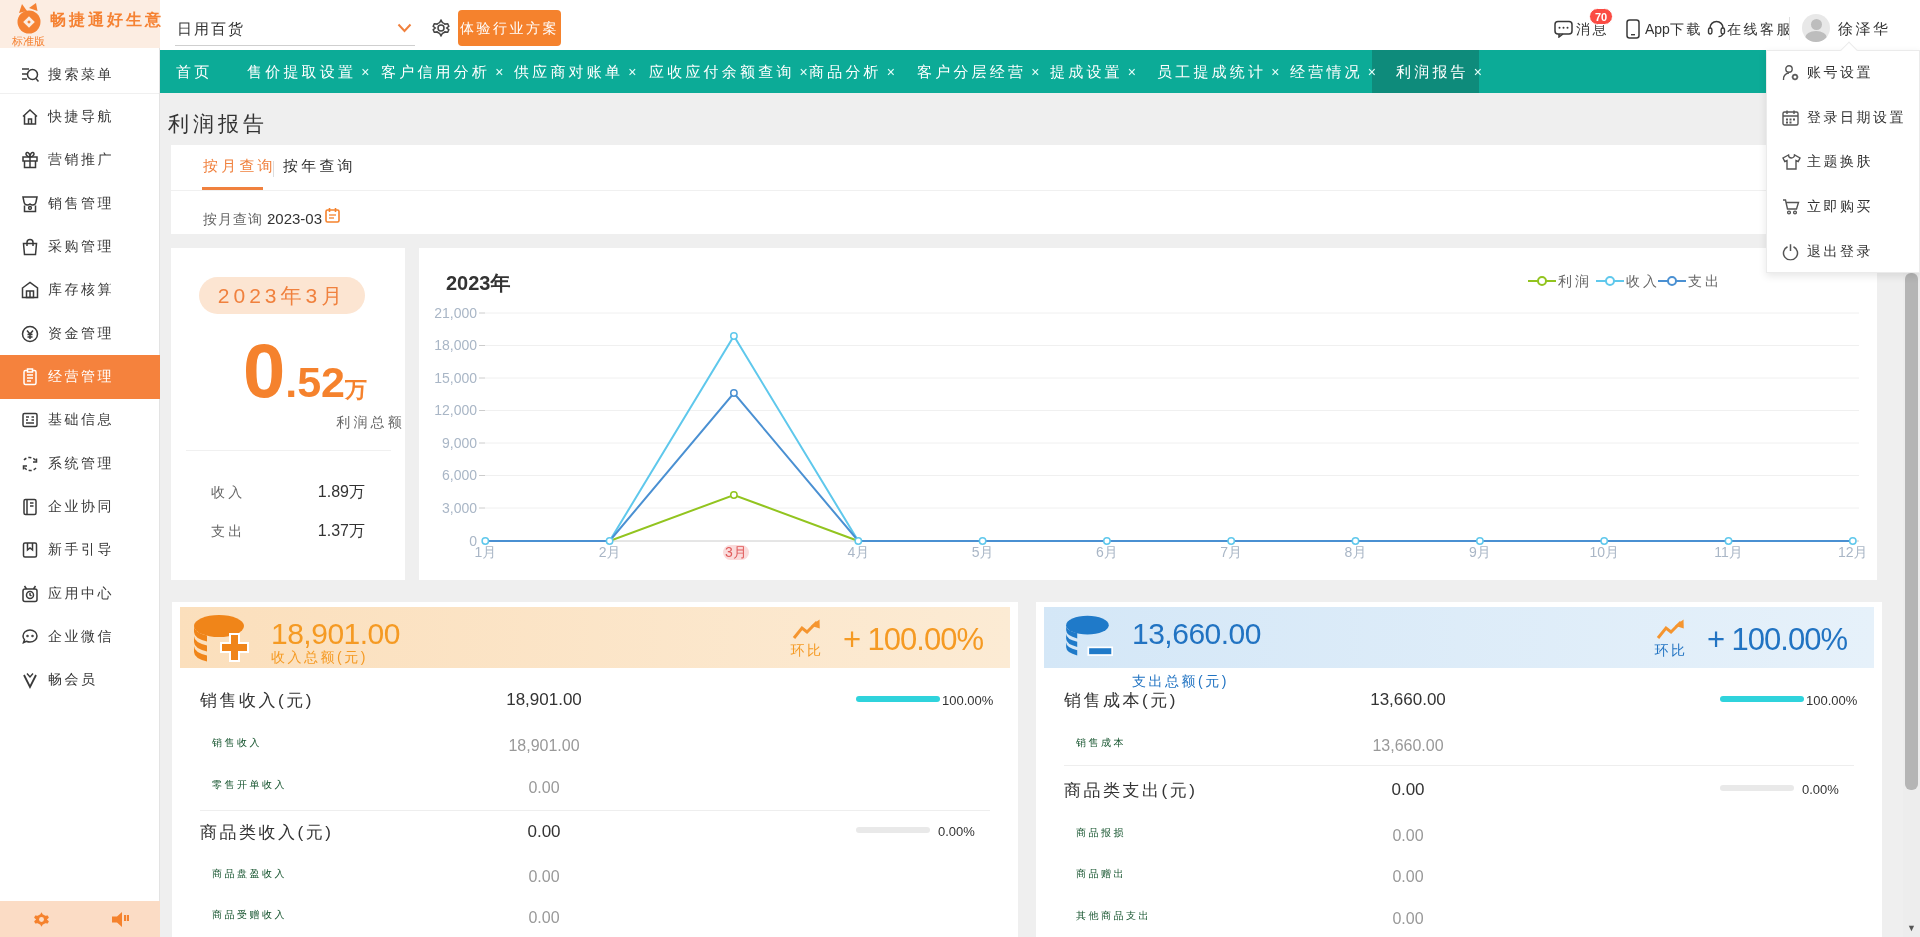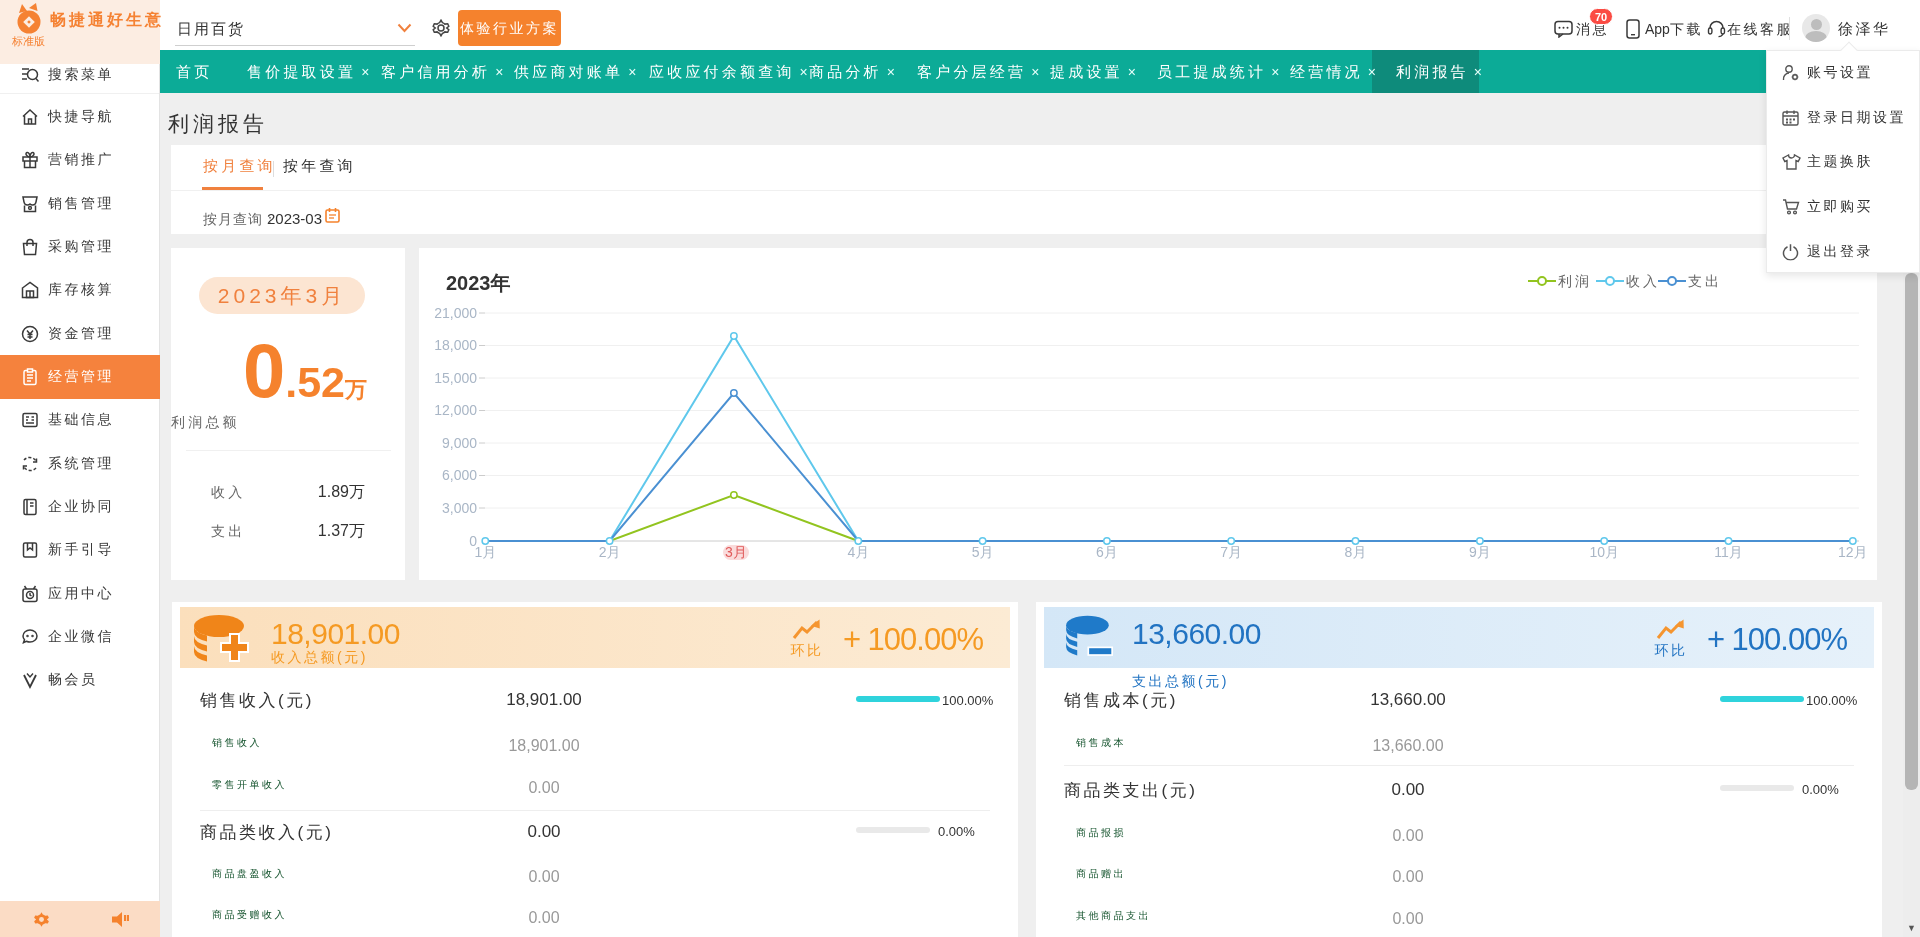--- a/index.html
+++ b/index.html
@@ -4,21 +4,21 @@
 <style>
 * { margin:0; padding:0; box-sizing:border-box; }
 html,body { width:1920px; height:937px; overflow:hidden; }
 body { font-family:"Liberation Sans", sans-serif; background:#EFEFEF; position:relative; color:#333; }
 .abs { position:absolute; }
 .ls2 { letter-spacing:2.5px; }
 .ls3 { letter-spacing:3.2px; }
 
 
 #sidebar { position:absolute; left:0; top:0; width:160px; height:937px; background:#fff; border-right:1px solid #E3E3E3; z-index:5; }
-#logo { position:absolute; left:0; top:0; width:160px; height:64px; background:#FCEDE2; }
+#logo { position:absolute; left:0; top:0; width:160px; height:48px; background:#FCEDE2; }
 #logo .t1 { position:absolute; left:50px; top:10px; font-size:16px; font-weight:bold; color:#F58233; letter-spacing:3px; white-space:nowrap; }
 #logo .t2 { position:absolute; left:12px; top:34px; font-size:11px; color:#F58233; }
 .mitem { position:absolute; left:0; width:160px; height:44px; }
 .mitem .txt { position:absolute; left:48px; top:50%; transform:translateY(-50%); font-size:14px; color:#3A3A3A; letter-spacing:2.5px; white-space:nowrap; }
 .mitem svg { position:absolute; left:21px; top:50%; transform:translateY(-50%); }
 .mitem.active { background:#F5823D;padding-left:36px; }
 .mitem.active .txt { color:#fff; }
 #sbbottom { position:absolute; left:0; top:901px; width:160px; height:36px; background:#FBDCC5; }
 
 
@@ -87,21 +87,21 @@
     <line x1="4" y1="8" x2="11" y2="8" stroke="#F5822D" stroke-width="1.3"></line>
     <line x1="4" y1="11" x2="9" y2="11" stroke="#F5822D" stroke-width="1.3"></line>
   </svg>
 </div>
 
 <div class="card" id="sumcard">
   <div class="abs" style="left:28px;top:29px;width:166px;height:37px;border-radius:18.5px;background:#FCE5D2;text-align:center;line-height:37px;font-size:21px;color:#F0813E;"><span style="letter-spacing:4px">2023年3月</span></div>
   <div class="abs" style="left:17px;top:85px;width:234px;text-align:center;color:#F5822D;font-weight:bold;line-height:1;">
     <span style="font-size:76px;">0</span><span style="font-size:43px;">.52</span><span style="font-size:22px;">万</span>
   </div>
-  <div class="abs" style="left:0;top:166px;width:234px;text-align:left;font-size:14px;color:#666;"><span class="ls3">利润总额</span></div>
+  <div class="abs" style="left:0;top:166px;width:234px;text-align:right;font-size:14px;color:#666;"><span class="ls3">利润总额</span></div>
   <div class="abs" style="left:15px;top:202px;width:205px;height:1px;background:#F0F0F0;"></div>
   <div class="abs" style="left:40px;top:236px;font-size:14px;color:#666;"><span class="ls3">收入</span></div>
   <div class="abs" style="left:94px;top:234px;width:100px;text-align:right;font-size:16px;color:#333;">1.89万</div>
   <div class="abs" style="left:40px;top:275px;font-size:14px;color:#666;"><span class="ls3">支出</span></div>
   <div class="abs" style="left:94px;top:273px;width:100px;text-align:right;font-size:16px;color:#333;">1.37万</div>
 </div>
 
 <div class="card" id="chartcard">
   <svg width="1458" height="332" viewBox="0 0 1458 332" font-family="Liberation Sans, sans-serif">
     <text x="27" y="42" font-size="20" font-weight="bold" fill="#333">2023年</text>

